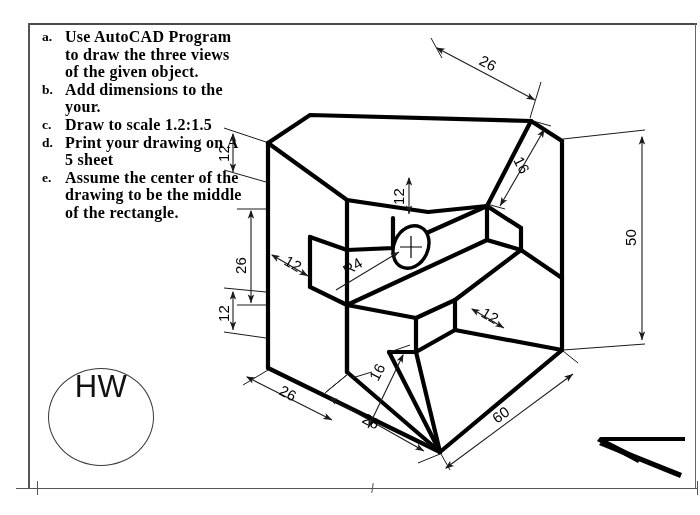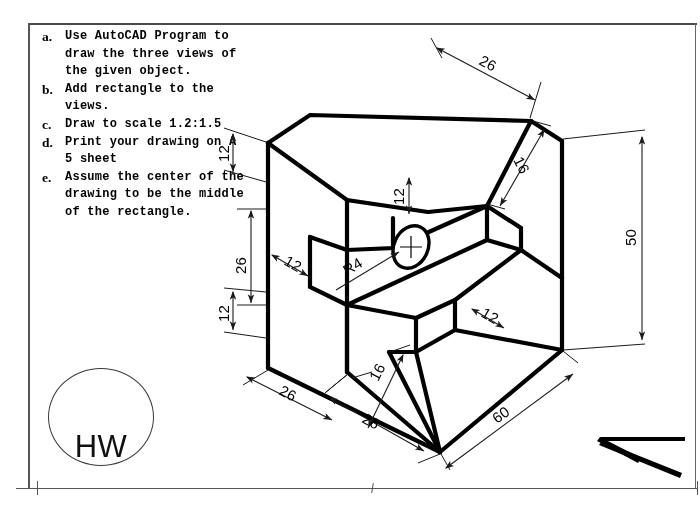--- a/index.html
+++ b/index.html
@@ -66,37 +66,36 @@
   .inst-marker {
     width: 23px;
     flex: none;
     font-weight: bold;
     font-size: 13.5px;
     line-height: 17.6px;
     color: #000;
   }
   .inst-text {
     font-weight: bold;
-    font-size: 12px;
+    font-size: 16px;
     line-height: 17.6px;
     color: #000;
     letter-spacing: 0.25px;
-    font-family: Liberation Mono, monospace;
   }
   
   .hw-stamp {
     position: absolute;
     left: 48px;
     top: 368px;
     width: 104px;
     height: 96px;
     border: 1.4px solid #3a3a3a;
     border-radius: 50%;
     display: flex;
-    align-items: flex-end;
+    align-items: flex-start;
     justify-content: center;
   }
   .hw-stamp span {
     font-family: "Liberation Sans", sans-serif;
     font-size: 31px;
     color: #111;
     letter-spacing: 0.5px;
   }
   
   #drawing {
@@ -166,21 +165,21 @@
 
   <div class="instructions">
 
     <div class="inst-row">
       <div class="inst-marker">a.</div>
       <div class="inst-text">Use AutoCAD Program to draw the three views of the given object.</div>
     </div>
 
     <div class="inst-row">
       <div class="inst-marker">b.</div>
-      <div class="inst-text">Add rectangle to the views.</div>
+      <div class="inst-text">Add dimensions to the your.</div>
     </div>
 
     <div class="inst-row">
       <div class="inst-marker">c.</div>
       <div class="inst-text">Draw to scale 1.2:1.5</div>
     </div>
 
     <div class="inst-row">
       <div class="inst-marker">d.</div>
       <div class="inst-text">Print your drawing on A 5 sheet</div>

